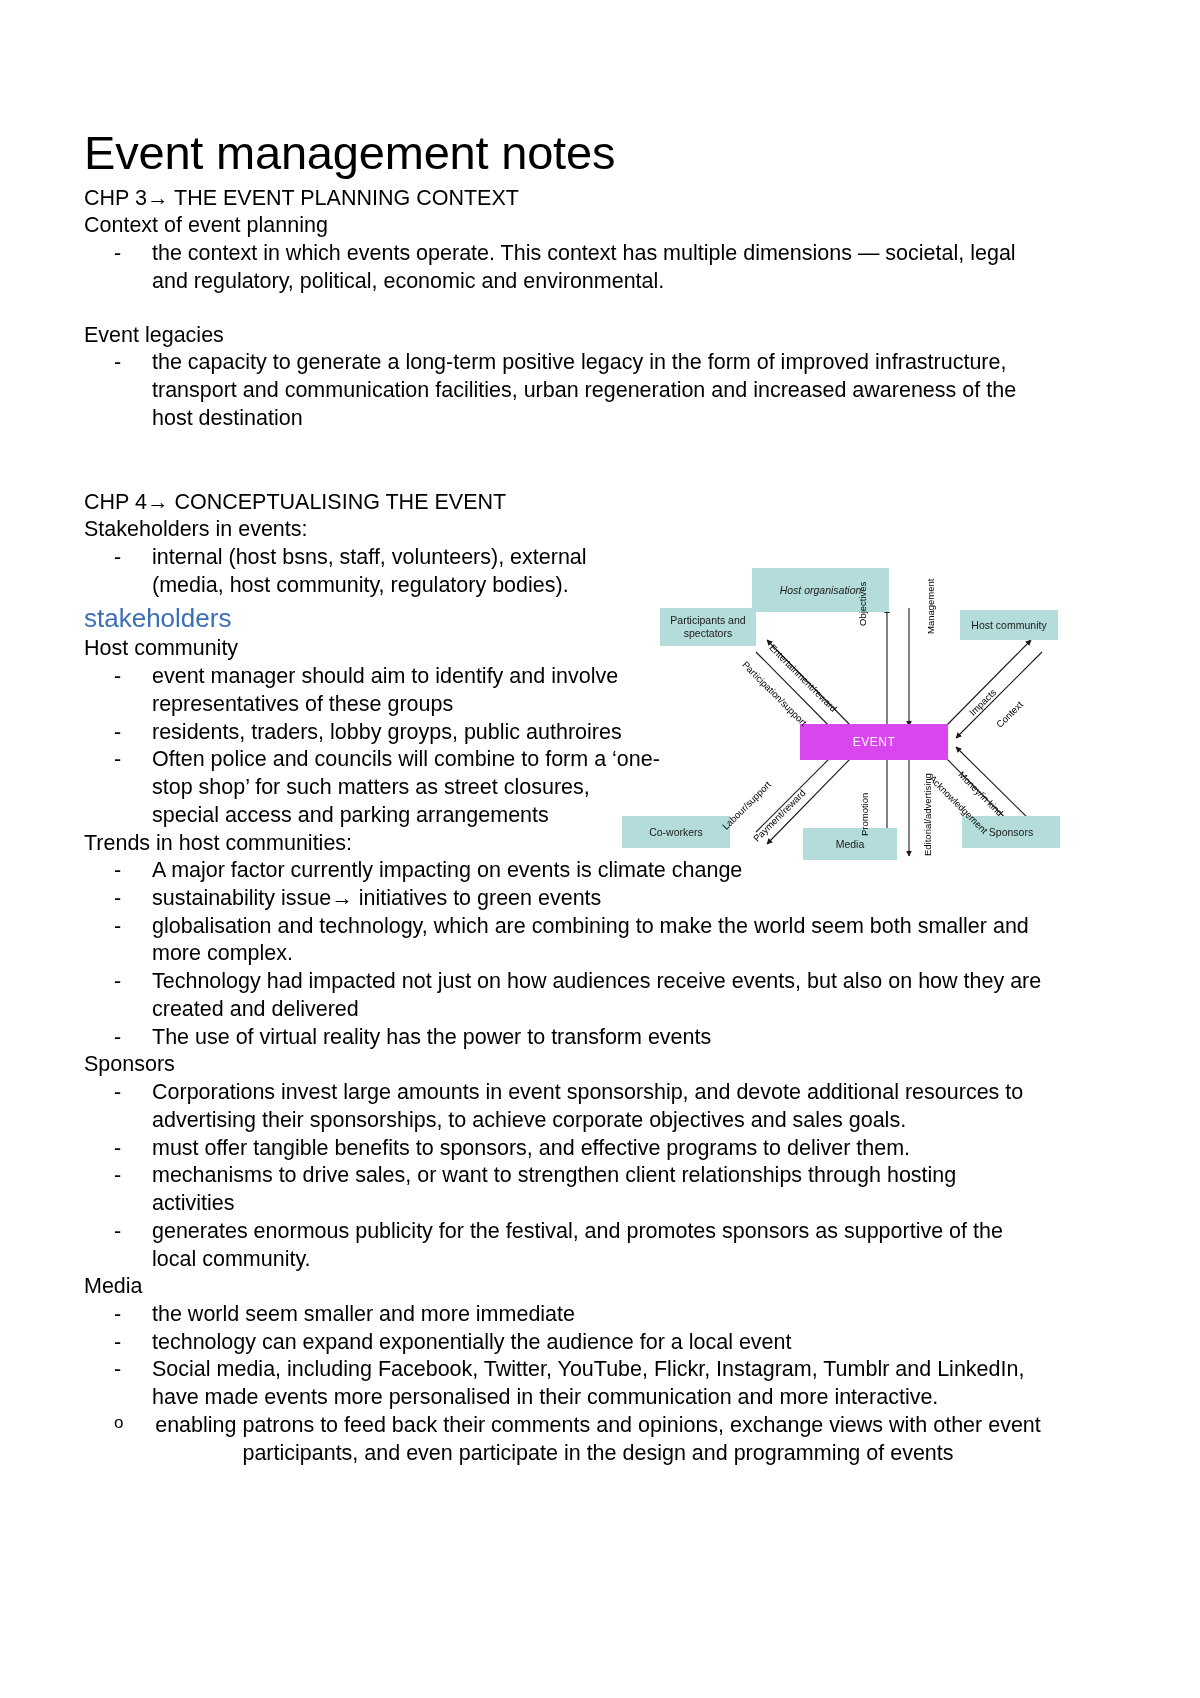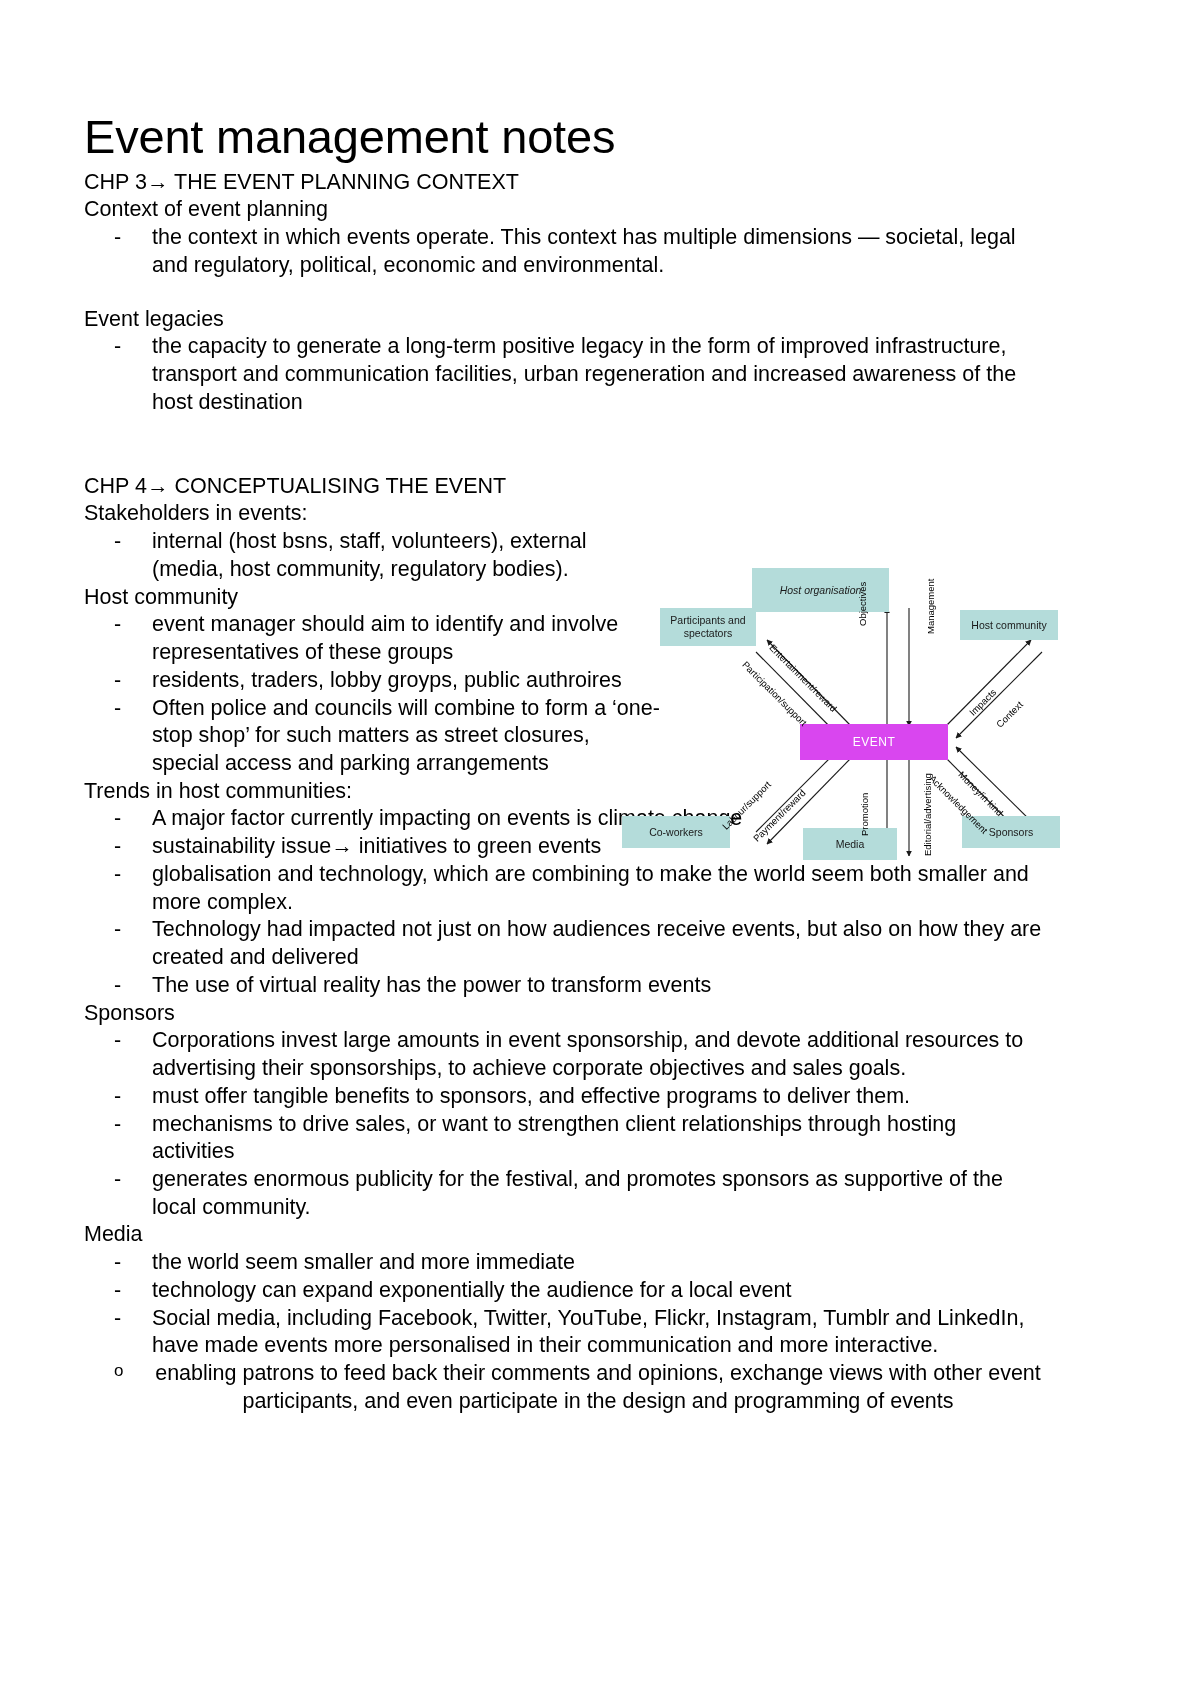--- a/index.html
+++ b/index.html
@@ -16,21 +16,21 @@
     width: 1200px;
     height: 1698px;
     background: #ffffff;
     overflow: hidden;
     box-sizing: border-box;
     padding: 0;
   }
   .content {
     position: absolute;
     left: 84px;
-    top: 112px;
+    top: 128px;
     width: 960px;
   }
   h1.doc-title {
     font-family: "Liberation Sans", sans-serif;
     font-weight: 400;
     font-size: 47px;
     line-height: 1.08;
     margin: 0 0 6px 0;
     letter-spacing: -0.2px;
   }
@@ -135,20 +135,21 @@
         <p class="line">Event legacies</p>
         <ul class="lvl1">
           <li>the capacity to generate a long-term positive legacy in the form of improved infrastructure, transport and communication facilities, urban regeneration and increased awareness of the host destination</li>
         </ul>
         <div class="spacer-md"></div>
         <p class="line">CHP 4→ CONCEPTUALISING THE EVENT</p>
         <p class="line">Stakeholders in events:</p>
         <ul class="lvl1 narrow">
           <li style="max-width: 510px;">internal (host bsns, staff, volunteers), external (media, host community, regulatory bodies).</li>
         </ul>
+        <p class="line blue-head">stakeholders</p>
         <p class="line narrow" style="max-width: 510px;">Host community</p>
         <ul class="lvl1 narrow">
           <li style="max-width: 510px;">event manager should aim to identify and involve representatives of these groups</li>
           <li style="max-width: 510px;">residents, traders, lobby groyps, public authroires</li>
           <li style="max-width: 510px;">Often police and councils will combine to form a ‘one-stop shop’ for such matters as street closures, special access and parking arrangements</li>
         </ul>
         <p class="line">Trends in host communities:</p>
         <ul class="lvl1">
           <li>A major factor currently impacting on events is climate change</li>
           <li>sustainability issue→ initiatives to green events</li>

